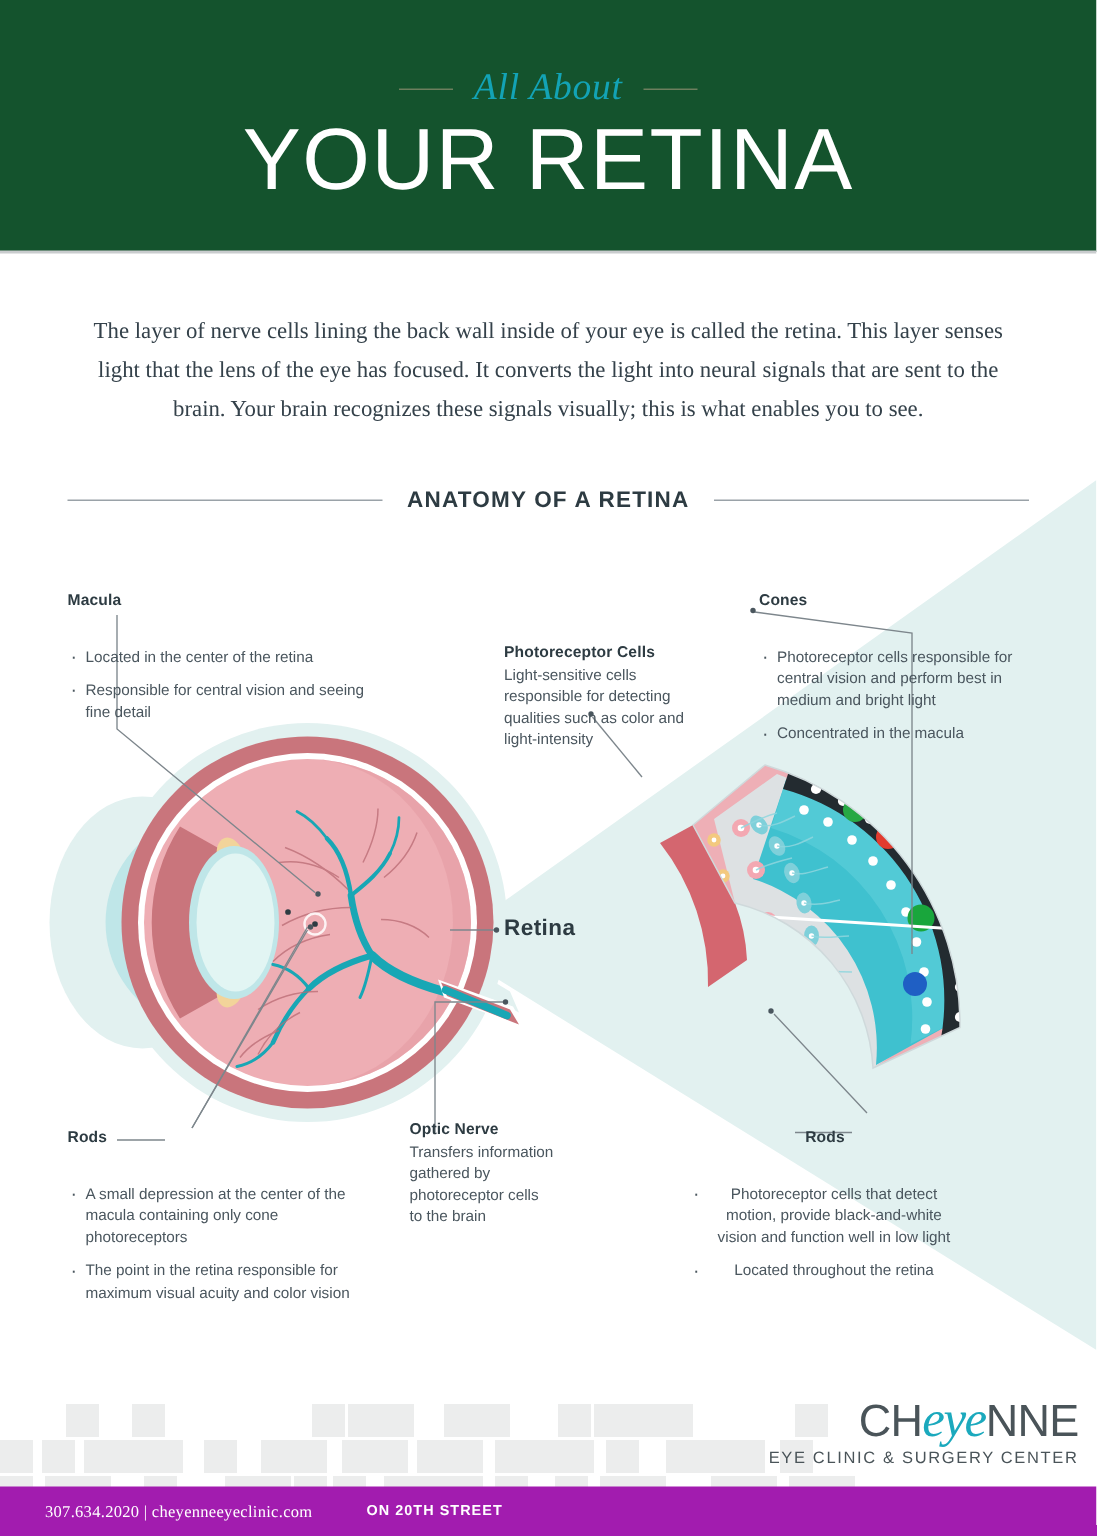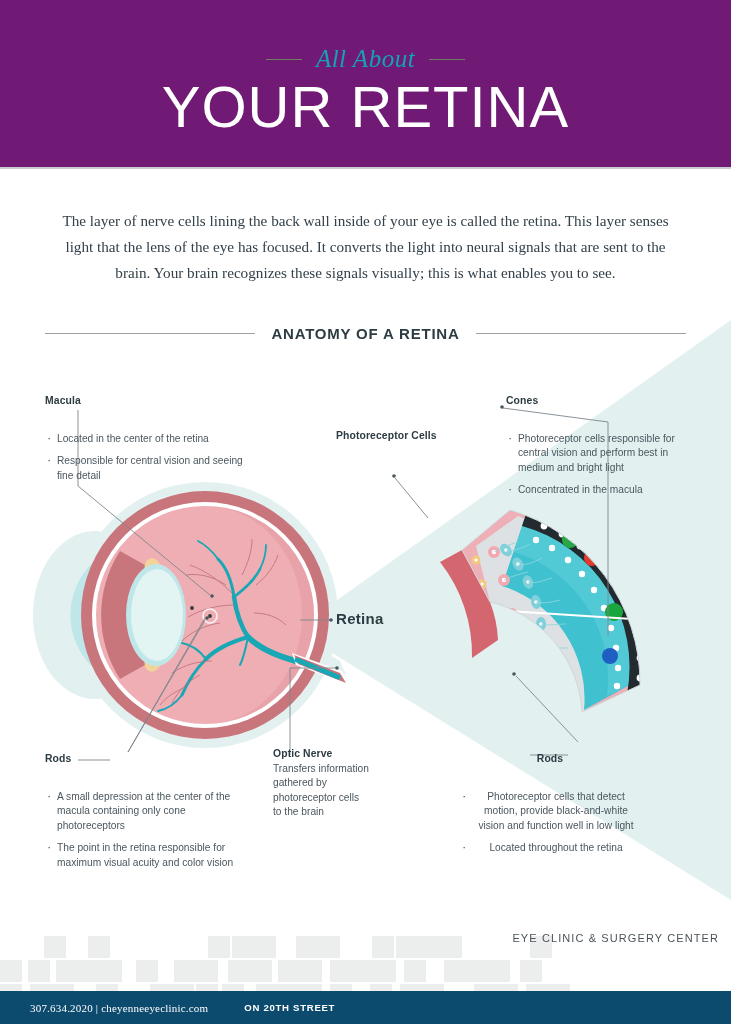--- a/index.html
+++ b/index.html
@@ -7,21 +7,21 @@
   body {
     font-family:"Liberation Sans", sans-serif;
     background:#ffffff;
     position:relative;
     overflow:hidden;
   }
 
   
   .header {
     position:absolute; left:0; top:0; width:731px; height:168px;
-    background:#701a75;
+    background:#14532d;
   }
   .header-kicker {
     position:absolute; left:0; top:45px; width:731px;
     display:flex; align-items:center; justify-content:center; gap:14px;
   }
   .kicker-dash { width:36px; height:1px; background:#6d7f5e; }
   .kicker-text {
     font-family:"Liberation Serif", serif;
     font-style:italic; font-size:25px; color:#13a3b5;
     letter-spacing:0.5px;
@@ -104,21 +104,21 @@
     font-family:"Liberation Serif", serif;
     font-style:italic; color:#1ba9bd; font-size:34px;
     letter-spacing:-1px;
   }
   .logo-sub {
     font-size:11px; color:#4a5459; letter-spacing:1.1px;
     margin-top:2px;
   }
   .footer-bar {
     position:absolute; left:0; top:991px; width:731px; height:33px;
-    background:#0c4a6e;
+    background:#a21caf;
     display:flex; align-items:center;
   }
   .footer-contact {
     margin-left:30px;
     font-family:"Liberation Serif", serif;
     font-size:11px; color:#ffffff; letter-spacing:0.2px;
   }
   .footer-street {
     margin-left:36px;
     font-size:9.6px; font-weight:bold; color:#ffffff; letter-spacing:0.7px;
@@ -366,20 +366,21 @@
   <div class="callout" style="left:45px; top:95px; width:215px;">
     <div class="co-title">Macula</div>
     <ul class="co-bullets">
       <li>Located in the center of the retina</li>
       <li>Responsible for central vision and seeing fine detail</li>
     </ul>
   </div>
 
   <div class="callout" style="left:336px; top:130px; width:132px;">
     <div class="co-title">Photoreceptor Cells</div>
+    <div class="co-para">Light-sensitive cells responsible for detecting qualities such as color and light-intensity</div>
   </div>
 
   <div class="callout" style="left:506px; top:95px; width:185px;">
     <div class="co-title">Cones</div>
     <ul class="co-bullets">
       <li>Photoreceptor cells responsible for central vision and perform best in medium and bright light</li>
       <li>Concentrated in the macula</li>
     </ul>
   </div>
 
@@ -457,19 +458,20 @@
       <rect x="400" y="64" width="22" height="22"></rect>
     <rect x="422" y="64" width="22" height="22"></rect>
       <rect x="474" y="64" width="22" height="22"></rect>
     <rect x="496" y="64" width="22" height="22"></rect>
       <rect x="526" y="64" width="22" height="22"></rect>
     <rect x="548" y="64" width="22" height="22"></rect>
   </g>
 </svg>
 
 <div class="logo-wrap">
+  <div class="logo-main"><span>CH</span><span class="logo-eye">eye</span><span>NNE</span></div>
   <div class="logo-sub">EYE CLINIC &amp; SURGERY CENTER</div>
 </div>
 
 <div class="footer-bar">
   <span class="footer-contact">307.634.2020  |  cheyenneeyeclinic.com</span>
   <span class="footer-street">ON 20TH STREET</span>
 </div>
 
 </body></html>

